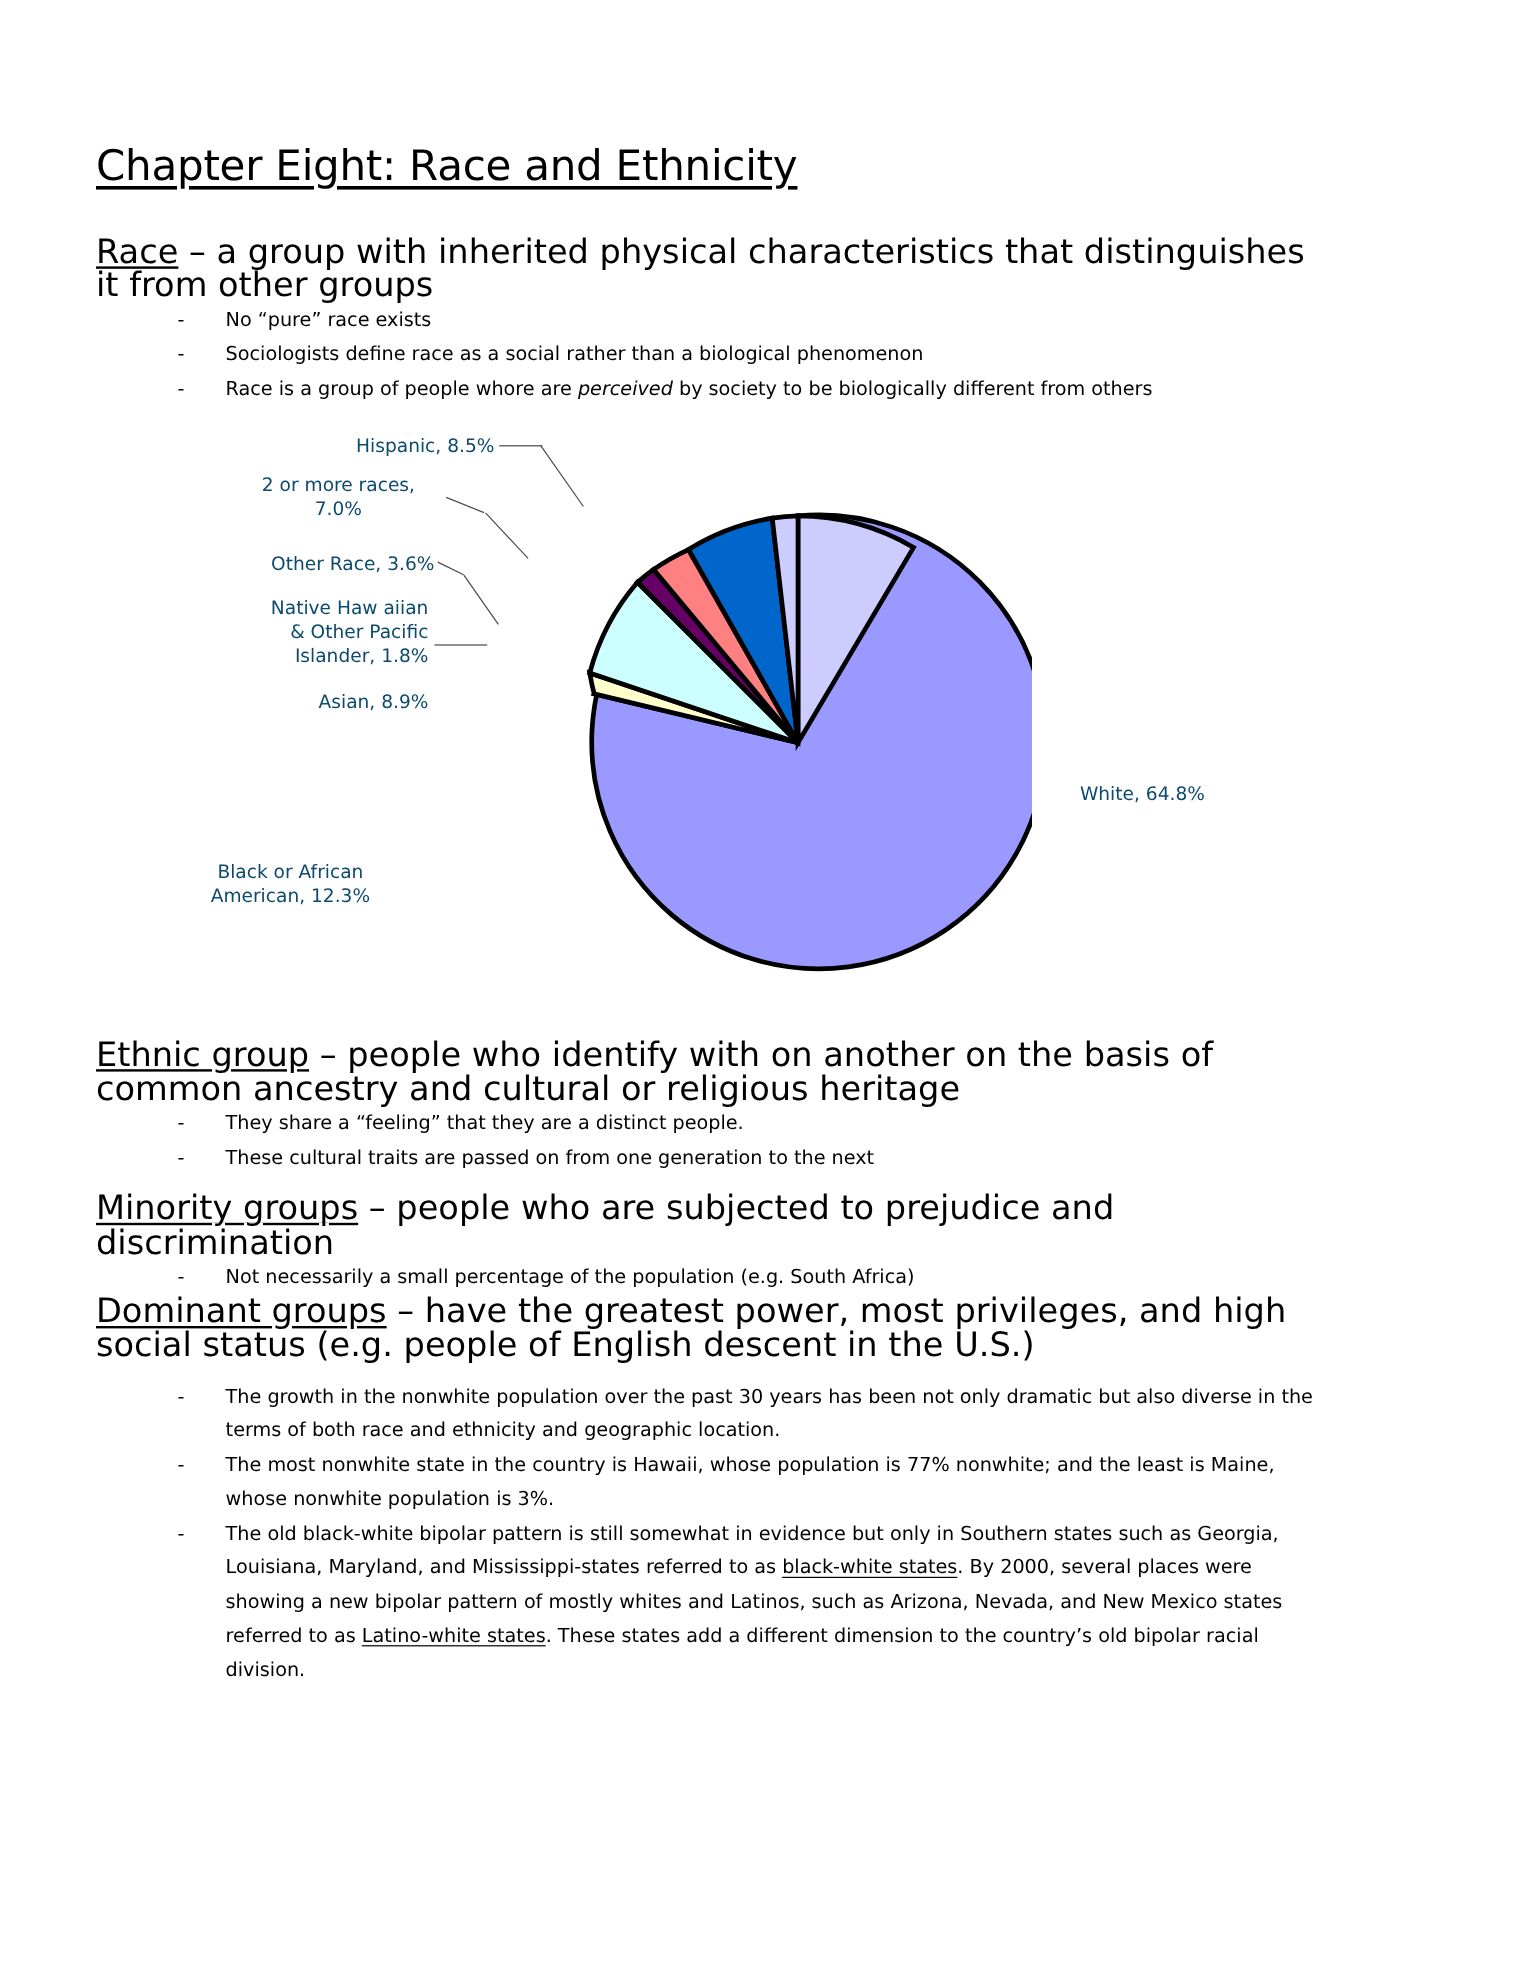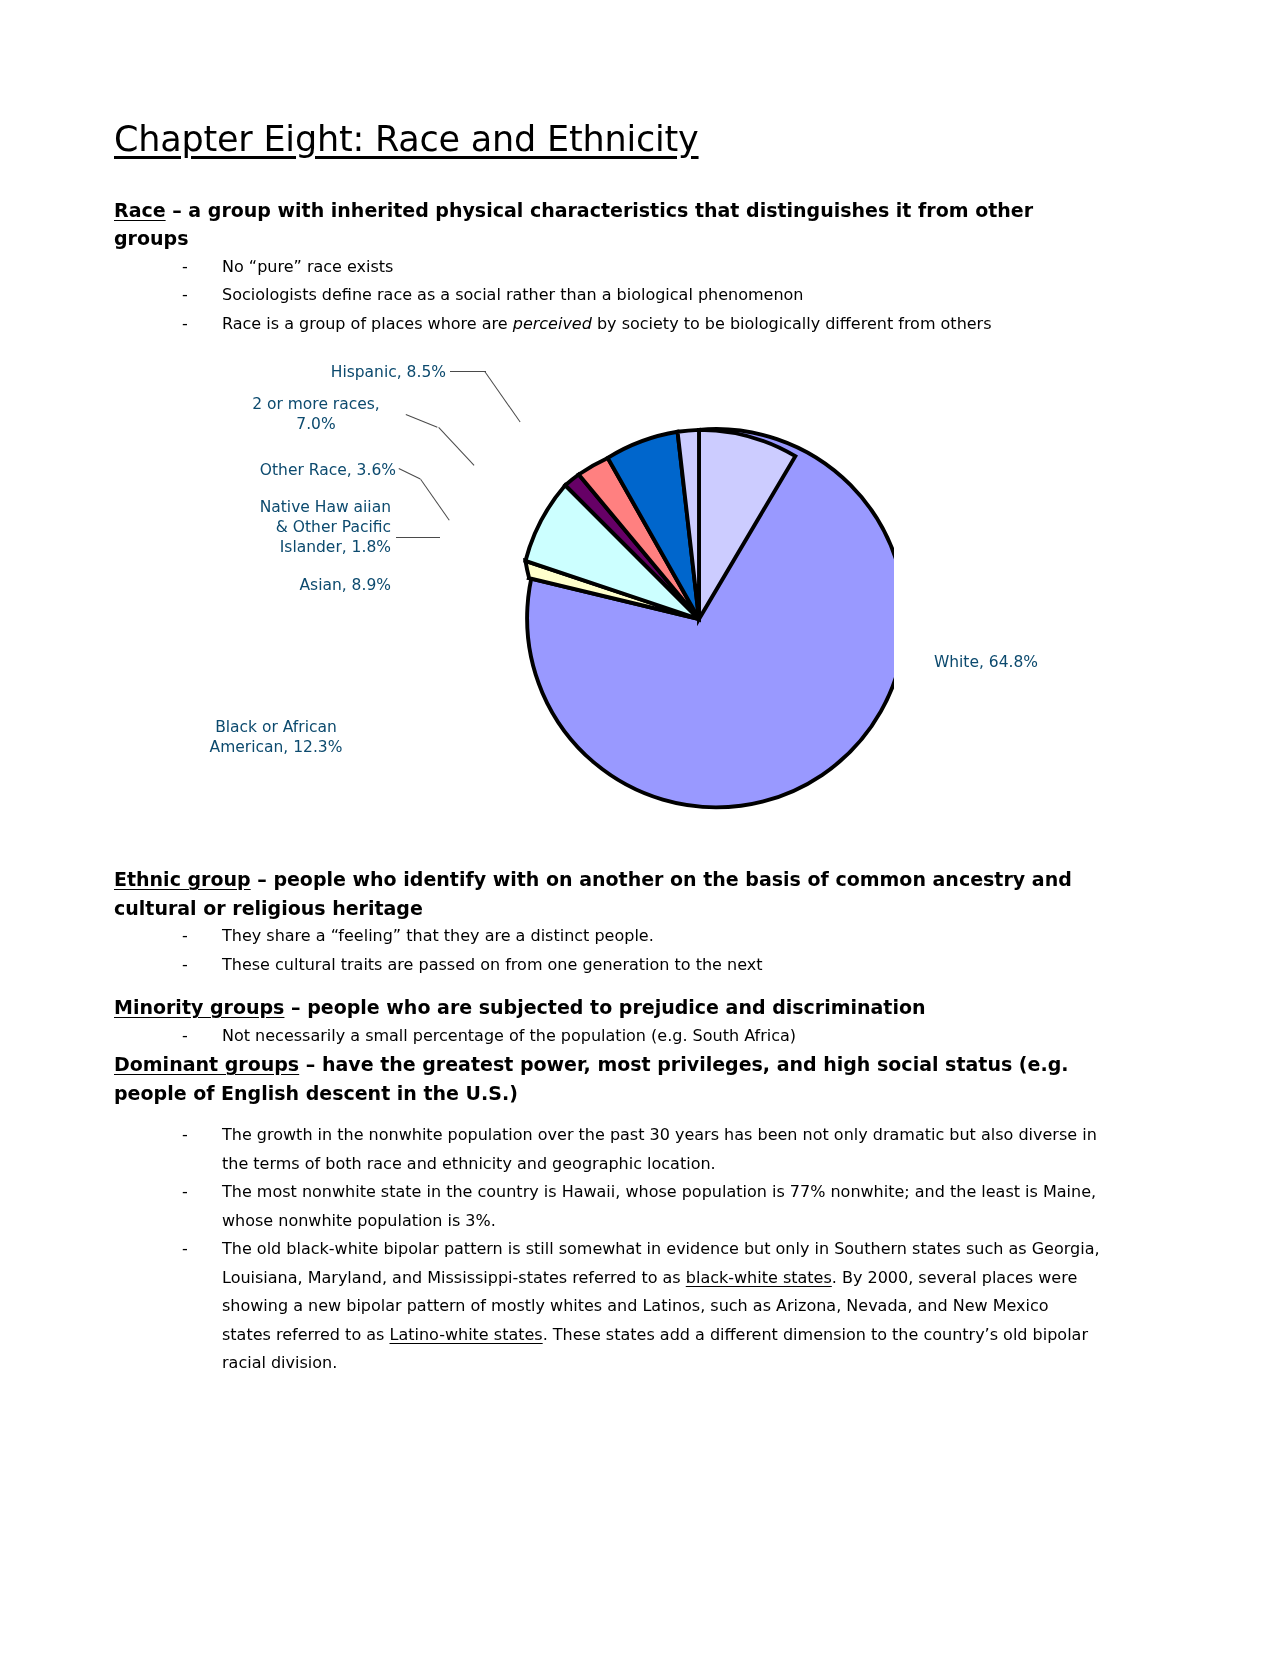--- a/index.html
+++ b/index.html
@@ -9,36 +9,35 @@
     color:#000000;
     position:relative;
     overflow:hidden;
   }
   .page{
     position:absolute;
     left:0;top:0;
     width:1280px;height:1656px;
     background:#fff;
     box-sizing:border-box;
-    padding:118px 178px 0 114px;
+    padding:118px 178px 0 80px;
   }
   h1.doc-title{
     font-size:35px;
     font-weight:400;
     margin:0 0 0 0;
     letter-spacing:-0.2px;
     text-decoration:underline;
     text-underline-offset:5px;
     line-height:1.25;
   }
   .body-text{
-    font-size:19px;
+    font-size:28px;
     line-height:28.5px;
     margin:0;
-    font-weight:bold;
   }
   .para{margin-top:0;}
   .spacer-lg{height:34px;}
   .spacer-md{height:28px;}
   .spacer-sm{height:14px;}
   u.term{text-decoration:underline; text-underline-offset:3px;}
   em.ital{font-style:italic;}
 
   ul.dash{
     list-style:none;
@@ -100,21 +99,21 @@
 
   <h1 class="doc-title">Chapter Eight: Race and Ethnicity</h1>
 
   <div class="spacer-lg"></div>
 
   <p class="body-text para"><u class="term">Race</u><span> – a group with inherited physical characteristics that distinguishes it from other groups</span></p>
 
   <ul class="dash">
     <li>No “pure” race exists</li>
     <li>Sociologists define race as a social rather than a biological phenomenon</li>
-    <li><span>Race is a group of places whore are </span><em class="ital">perceived</em><span> by society to be biologically different from others</span></li>
+    <li><span>Race is a group of people whore are </span><em class="ital">perceived</em><span> by society to be biologically different from others</span></li>
   </ul>
 
   <div class="chart-wrap">
 
     <div class="pie-box">
       <svg class="pie-svg" viewBox="0 0 200 200">
 
         <path d="M100,100 L100,3 A97,97 0 1,1 22.6,55.2 Z" fill="#9999FF" stroke="#000" stroke-width="2"></path>
 
         <path d="M100,100 L22.6,55.2 A97,97 0 0,1 12.9,79.1 Z" fill="#993366" stroke="#000" stroke-width="2"></path>

